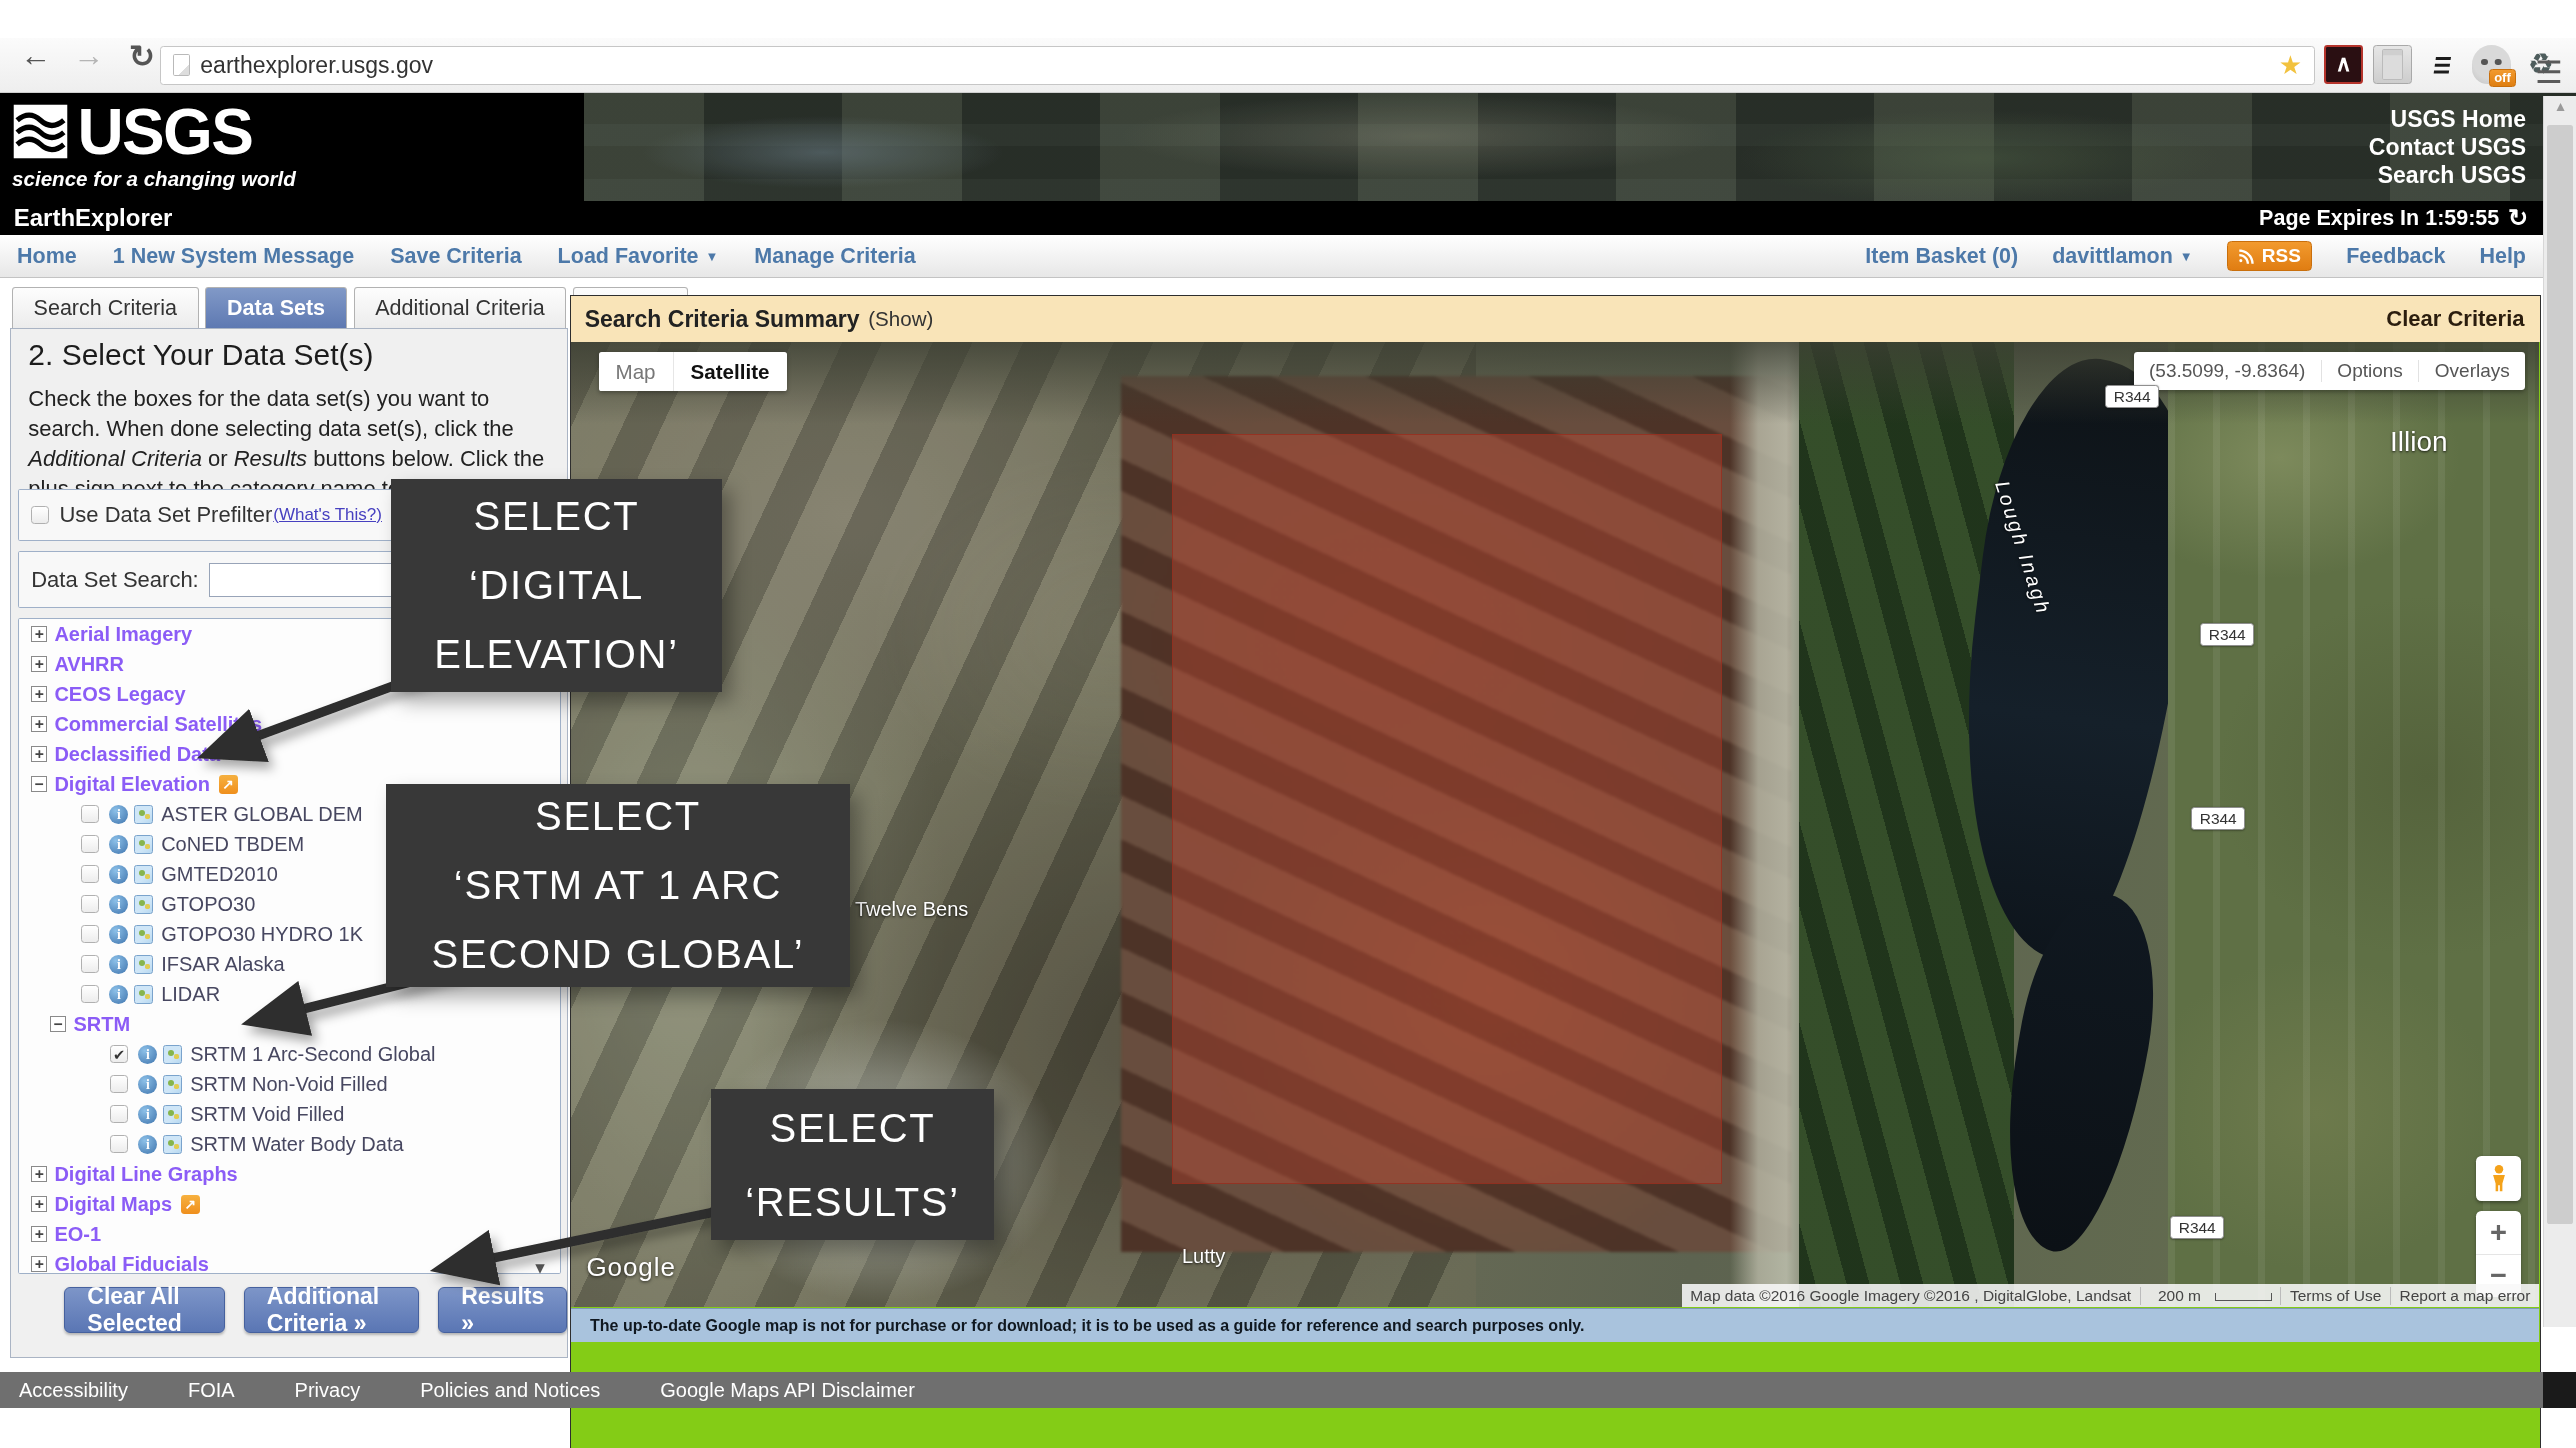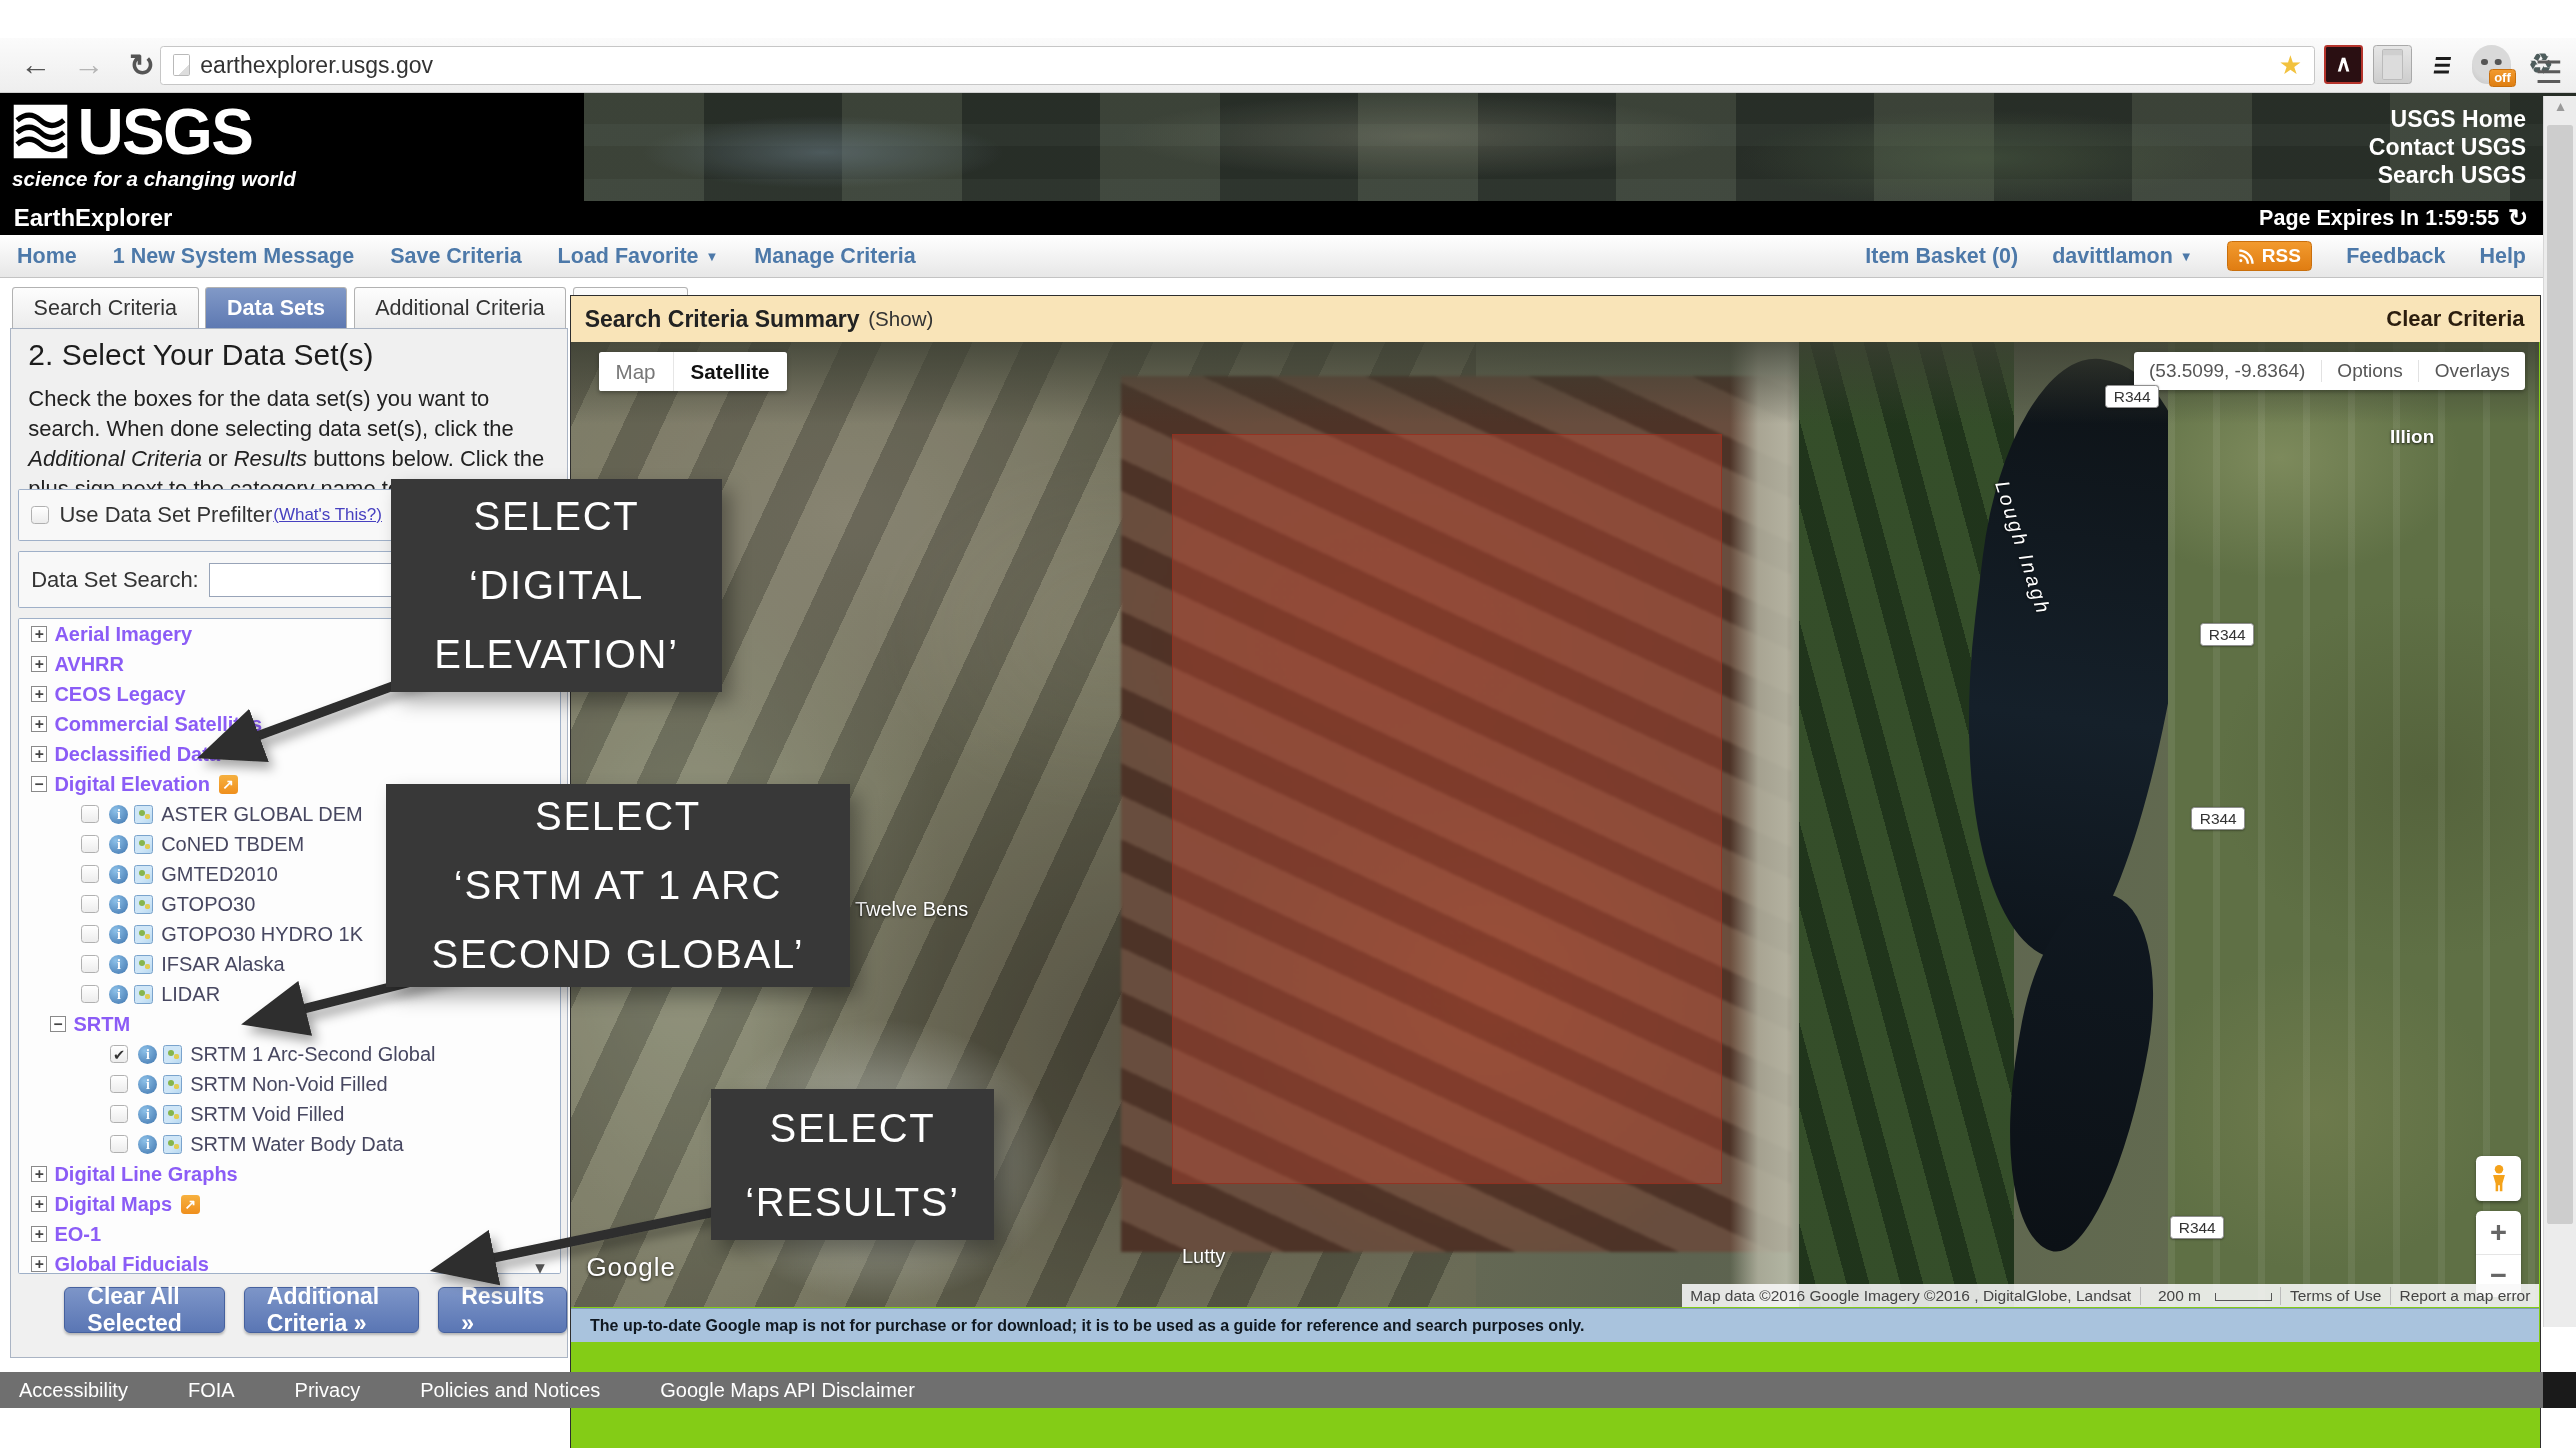--- a/index.html
+++ b/index.html
@@ -3,21 +3,21 @@
 <meta charset="utf-8">
 <style>
   html,body{margin:0;padding:0;background:#fff;}
   #screen{position:relative;width:2576px;height:1449px;background:#fff;overflow:hidden;
           font-family:"Liberation Sans",sans-serif;}
   [data-interactable]{box-sizing:border-box;}
   .abs{position:absolute;box-sizing:border-box;}
 
   
   .toolbar{left:0;top:38px;width:2576px;height:55px;background:linear-gradient(#fbfbfb,#eeeeee);
-           border-bottom:0.9px solid #cfcfcf;display:flex;align-items:center;}
+           border-bottom:0.9px solid #cfcfcf;display:flex;align-items:flex-start;}
   .nav-glyph{font-size:31px;color:#555;margin-left:19px;width:34px;text-align:center;}
   .nav-glyph.fwd{color:#b5b5b5;}
   .back-icon::before{content:"←";} .forward-icon::before{content:"→";} .reload-icon::before{content:"↻";font-weight:bold;}
   .urlbar{position:absolute;left:160px;top:7.7px;width:2155px;height:39px;background:#fff;border:0.9px solid #c6c6c6;
           border-radius:3.4px;display:flex;align-items:center;padding:0 12px;}
   .page-ico{width:17px;height:22px;border:1.7px solid #b9b9b9;border-radius:1.7px;margin-right:10.3px;
             background:linear-gradient(135deg,#fff 70%,#ddd 70%);}
   .url-text{font-size:23px;color:#333;}
   .star{margin-left:auto;font-size:26px;color:#f2c23e;}
   .star::before{content:"★";}
@@ -164,21 +164,21 @@
              border:1.7px solid rgba(150,45,30,.78);}
   .maptype{left:27.5px;top:10.3px;display:flex;box-shadow:0 1.7px 4.3px rgba(0,0,0,.3);border-radius:2.6px;overflow:hidden;}
   .mt-btn{background:#fff;height:39px;display:flex;align-items:center;padding:0 17px;font-size:20.6px;color:#777;cursor:pointer;}
   .mt-btn.sel{font-weight:bold;color:#111;}
   .mt-btn + .mt-btn{border-left:0.9px solid #e6e6e6;}
   .coordbox{right:13.7px;top:10.3px;position:absolute;display:flex;background:#fff;border-radius:3.4px;height:38px;
             box-shadow:0 1.7px 4.3px rgba(0,0,0,.3);align-items:center;}
   .coord-seg{padding:0 15.5px;font-size:19px;color:#555;cursor:pointer;white-space:nowrap;}
   .coord-seg + .coord-seg{border-left:0.9px solid #e2e2e2;}
   .map-label{position:absolute;color:#fff;text-shadow:0 0.9px 2.6px rgba(0,0,0,.85);font-size:20px;}
-  .lbl-town{font-size:19px;font-weight:bold;}
+  .lbl-town{font-size:28px;}
   .lbl-lake{transform:rotate(72deg);transform-origin:left top;letter-spacing:2.6px;font-style:italic;}
   .park{display:flex;align-items:center;gap:6.9px;}
   .park-ico{width:19px;height:19px;border-radius:50%;background:#3e9b50;border:1.7px solid #fff;color:#fff;
             font-size:11px;line-height:17px;text-align:center;flex:none;}
   .park-ico::before{content:"♣";}
   .road-badge{position:absolute;background:#fff;border:0.9px solid #8f8f8f;border-radius:3.4px;padding:1.7px 7.7px;
               font-size:15.5px;color:#333;box-shadow:0 0.9px 1.7px rgba(0,0,0,.3);}
   .pegman{left:1905px;top:814px;width:45px;height:45px;background:#fff;border-radius:5.2px;position:absolute;
           box-shadow:0 1.7px 3.4px rgba(0,0,0,.35);display:flex;align-items:center;justify-content:center;}
   .zoomctl{left:1905px;top:869px;width:45px;height:86px;background:#fff;border-radius:5.2px;position:absolute;

